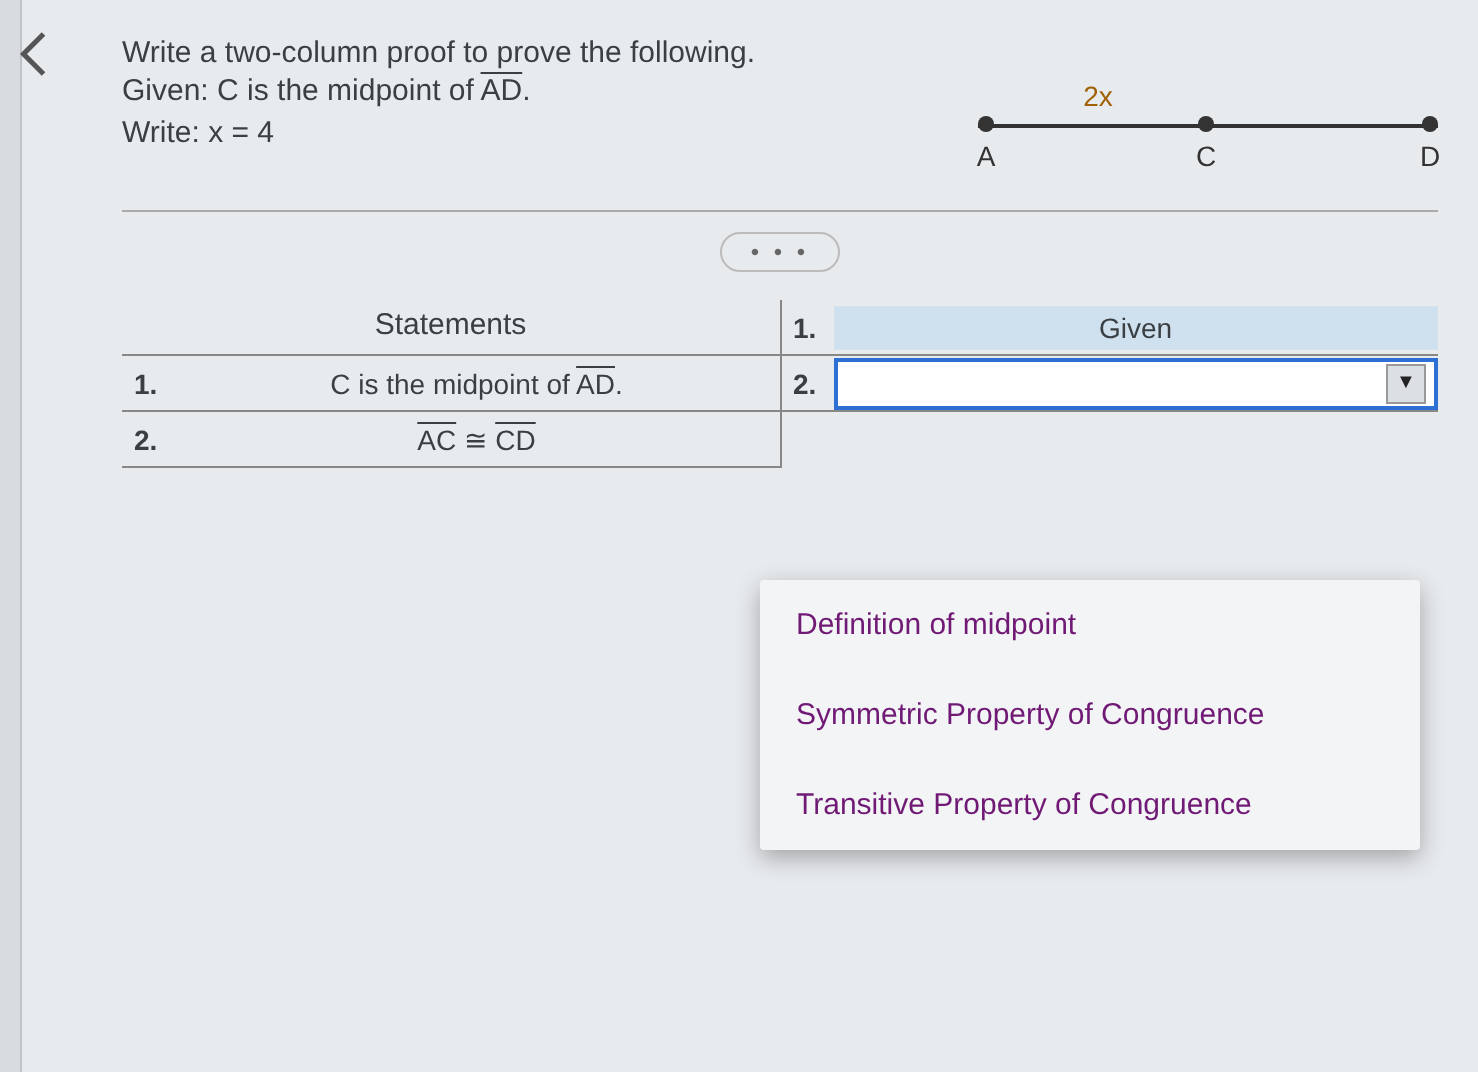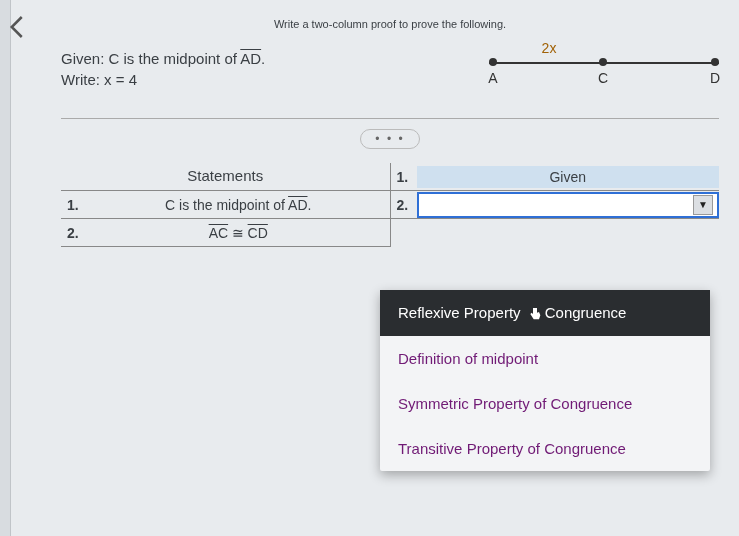--- a/index.html
+++ b/index.html
@@ -21,21 +21,21 @@
     position: relative;
   }
   .back-arrow {
     position: absolute;
     left: -8px;
     top: 12px;
     width: 30px;
     height: 30px;
     color: #555;
   }
-  .prompt { font-size: 11px; margin-bottom: 20px; text-align: center; }
+  .prompt { font-size: 15px; margin-bottom: 2px; }
   .given-prove { font-size: 15px; margin-bottom: 4px; }
   .given-prove b { font-weight: normal; }
   .overline { text-decoration: overline; }
   .diagram {
     position: absolute;
     right: 20px;
     top: 40px;
     width: 230px;
     height: 50px;
   }
@@ -232,21 +232,16 @@
             </div>
           </div>
         </div>
       </div>
     </div>
   </div>
 
 </div>
 
 <div class="dropdown">
-  <div class="dd-item selected">
-    <span>Reflexive Property </span><svg class="cursor-icon" width="16" height="16" viewBox="0 0 24 24" fill="#fff">
-        <path d="M9 3v9l-2-2-2 2 5 8h8l2-6-2-5-3 1V3z"></path>
-      </svg><span>Congruence</span>
-  </div>
   <div class="dd-item">Definition of midpoint</div>
   <div class="dd-item">Symmetric Property of Congruence</div>
   <div class="dd-item">Transitive Property of Congruence</div>
 </div>
 
 </body></html>

